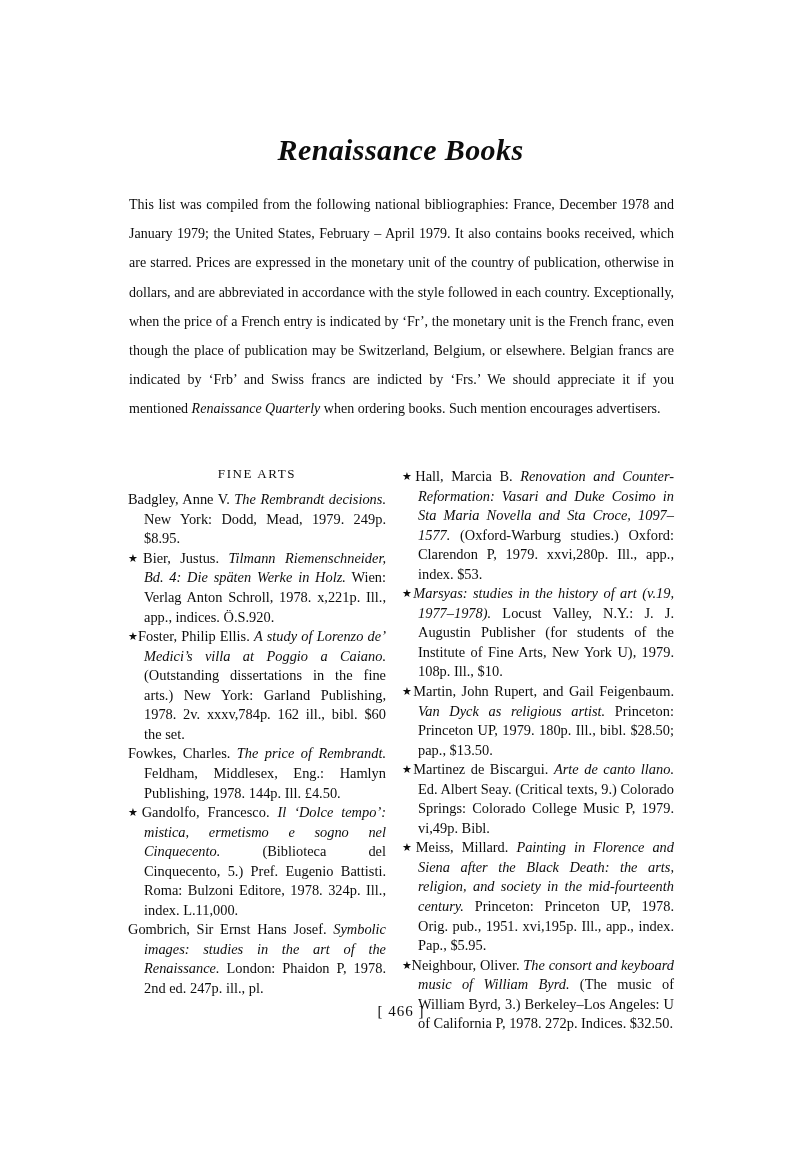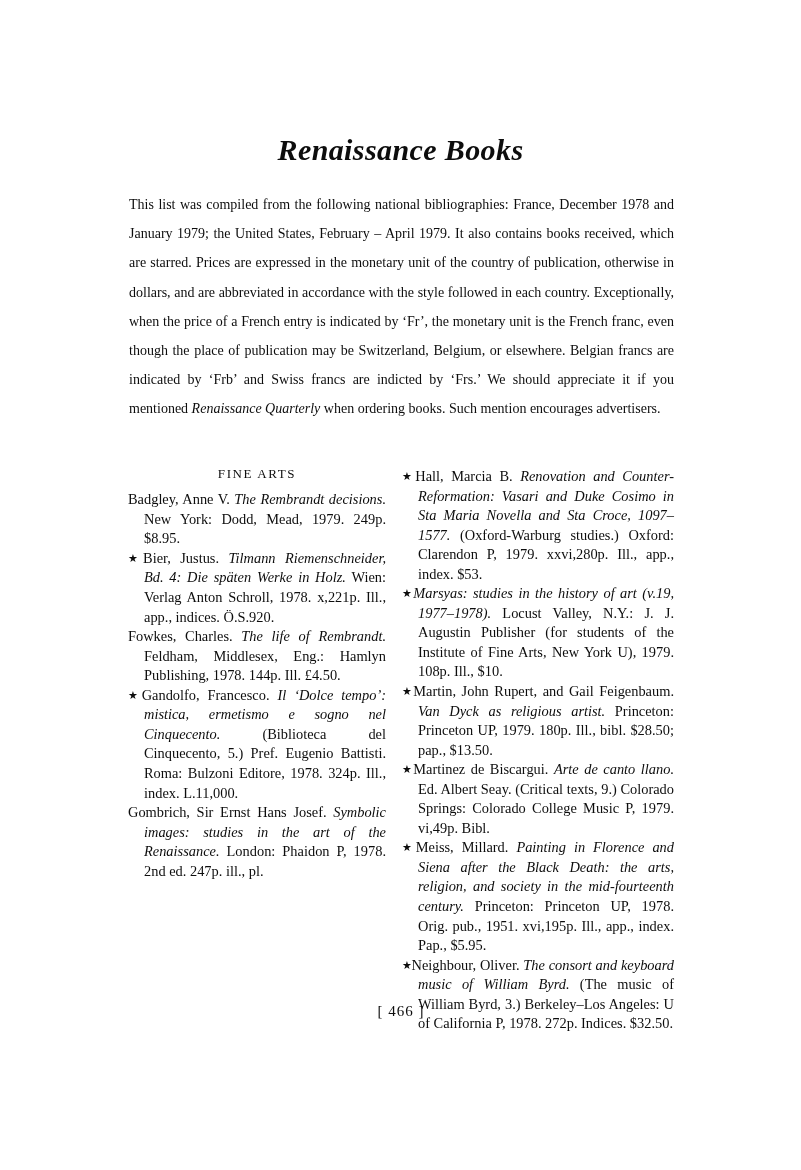--- a/index.html
+++ b/index.html
@@ -122,21 +122,22 @@
 
   <p class="intro"><span>This list was compiled from the following national bibliographies: France, December 1978 and January 1979; the United States, February – April 1979. It also contains books received, which are starred. Prices are expressed in the monetary unit of the country of publication, otherwise in dollars, and are abbreviated in accordance with the style followed in each country. Exceptionally, when the price of a French entry is indicated by ‘Fr’, the monetary unit is the French franc, even though the place of publication may be Switzerland, Belgium, or elsewhere. Belgian francs are indicated by ‘Frb’ and Swiss francs are indicted by ‘Frs.’ We should appreciate it if you mentioned </span><em>Renaissance Quarterly</em><span> when ordering books. Such mention encourages advertisers.</span></p>
 
   <div class="columns">
 
     <div class="col left">
       <div class="section-head">FINE ARTS</div>
       <div id="left-entries">
           <p class="entry"><span>Badgley, Anne V. </span><i>The Rembrandt decisions.</i><span> New York: Dodd, Mead, 1979. 249p. $8.95.</span></p>
           <p class="entry"><span class="star" style="font-size: 11px; vertical-align: 1px;">★</span><span>Bier, Justus. </span><i>Tilmann Riemenschneider, Bd. 4: Die späten Werke in Holz.</i><span> Wien: Verlag Anton Schroll, 1978. x,221p. Ill., app., indices. Ö.S.920.</span></p>
-          <p class="entry"><span>Fowkes, Charles. </span><i>The life of Rembrandt.</i><span> Feldham, Middlesex, Eng.: Hamlyn Publishing, 1978. 144p. Ill. £4.50.</span></p>
+          <p class="entry"><span class="star" style="font-size: 11px; vertical-align: 1px;">★</span><span>Foster, Philip Ellis. </span><i>A study of Lorenzo de’ Medici’s villa at Poggio a Caiano.</i><span> (Outstanding dissertations in the fine arts.) New York: Garland Publishing, 1978. 2v. xxxv,784p. 162 ill., bibl. $60 the set.</span></p>
+          <p class="entry"><span>Fowkes, Charles. </span><i>The price of Rembrandt.</i><span> Feldham, Middlesex, Eng.: Hamlyn Publishing, 1978. 144p. Ill. £4.50.</span></p>
           <p class="entry"><span class="star" style="font-size: 11px; vertical-align: 1px;">★</span><span>Gandolfo, Francesco. </span><i>Il ‘Dolce tempo’: mistica, ermetismo e sogno nel Cinquecento.</i><span> (Biblioteca del Cinquecento, 5.) Pref. Eugenio Battisti. Roma: Bulzoni Editore, 1978. 324p. Ill., index. L.11,000.</span></p>
           <p class="entry"><span>Gombrich, Sir Ernst Hans Josef. </span><i>Symbolic images: studies in the art of the Renaissance.</i><span> London: Phaidon P, 1978. 2nd ed. 247p. ill., pl.</span></p>
         </div>
     </div>
 
     <div class="col right">
       <div id="right-entries">
           <p class="entry"><span class="star" style="font-size: 11px; vertical-align: 1px;">★</span><span>Hall, Marcia B. </span><i>Renovation and Counter-Reformation: Vasari and Duke Cosimo in Sta Maria Novella and Sta Croce, 1097–1577.</i><span> (Oxford-Warburg studies.) Oxford: Clarendon P, 1979. xxvi,280p. Ill., app., index. $53.</span></p>
           <p class="entry"><span class="star" style="font-size: 11px; vertical-align: 1px;">★</span><i>Marsyas: studies in the history of art (v.19, 1977–1978).</i><span> Locust Valley, N.Y.: J. J. Augustin Publisher (for students of the Institute of Fine Arts, New York U), 1979. 108p. Ill., $10.</span></p>
           <p class="entry"><span class="star" style="font-size: 11px; vertical-align: 1px;">★</span><span>Martin, John Rupert, and Gail Feigenbaum. </span><i>Van Dyck as religious artist.</i><span> Princeton: Princeton UP, 1979. 180p. Ill., bibl. $28.50; pap., $13.50.</span></p>

